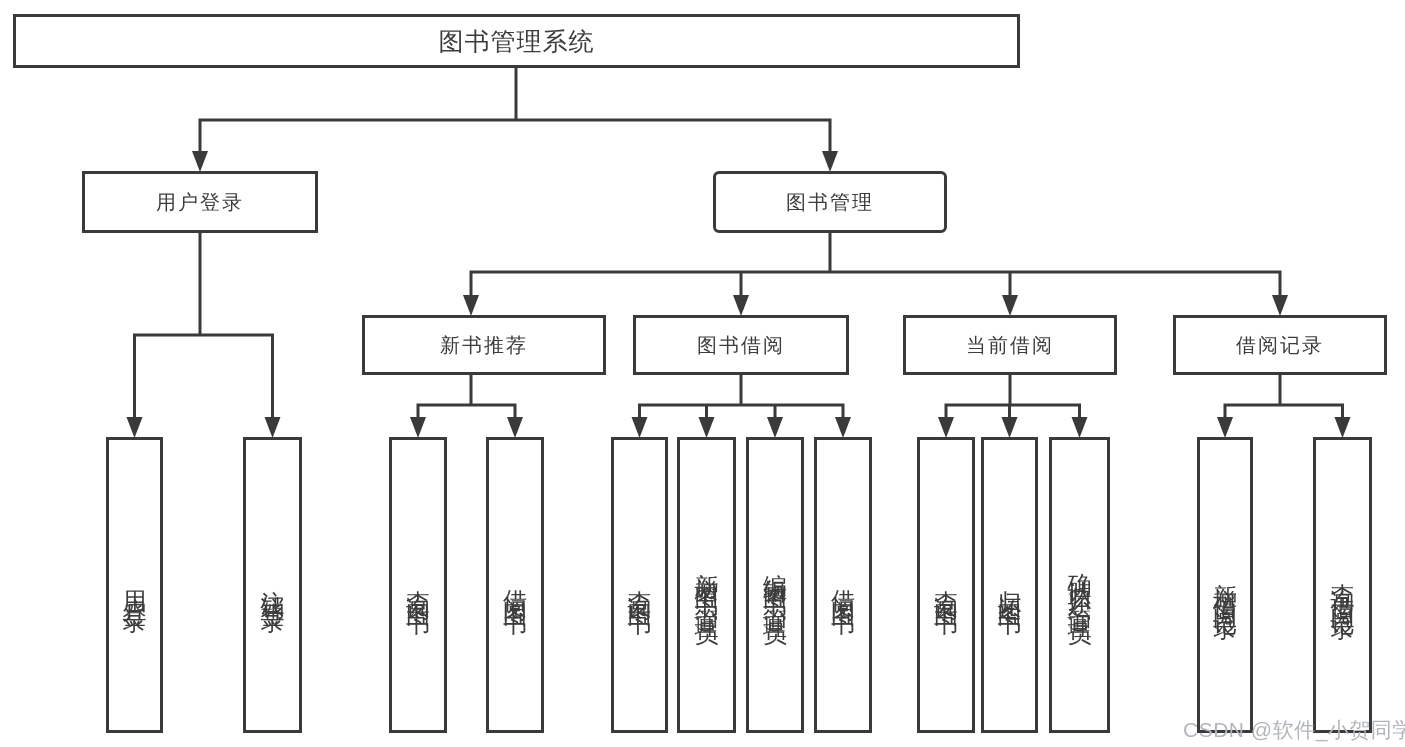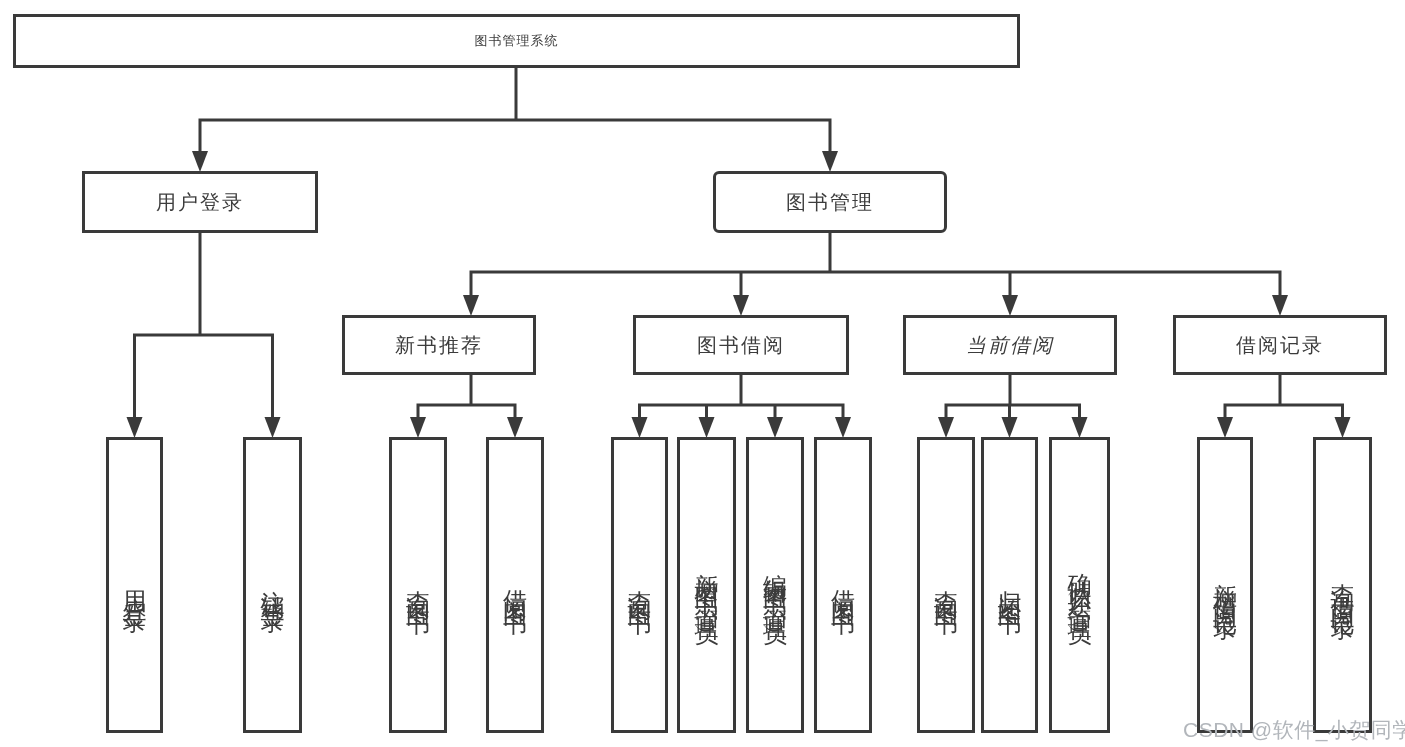--- a/index.html
+++ b/index.html
@@ -25,21 +25,21 @@
     background: #ffffff;
     border: 3px solid #3a3a3a;
     display: flex;
     align-items: center;
     justify-content: center;
     color: #3c3c3c;
     font-size: 20px;
     letter-spacing: 2px;
     white-space: nowrap;
   }
-  .node.root { font-size: 13px; letter-spacing: 1px; }
+  .node.root { font-size: 25px; letter-spacing: 1px; }
   .vnode {
     position: absolute;
     box-sizing: border-box;
     top: 437px; height: 296px;
     background: #ffffff;
     border: 3px solid #3a3a3a;
     display: flex;
     align-items: center;
     justify-content: center;
     color: #3c3c3c;
@@ -110,23 +110,23 @@
       <polygon points="1217,417 1233,417 1225,438"></polygon>
       <polygon points="1334.5,417 1350.5,417 1342.5,438"></polygon>
     </g>
   </svg>
 
   <div class="node root" style="left:13px; top:14px; width:1007px; height:54px;">图书管理系统</div>
 
   <div class="node" style="left:82px; top:171px; width:236px; height:62px;">用户登录</div>
   <div class="node" style="left:713px; top:171px; width:234px; height:62px;border-radius:6px;">图书管理</div>
 
-  <div class="node" style="left:342px; top:315px; width:194px; height:60px;">新书推荐</div>
+  <div class="node" style="left:362px; top:315px; width:244px; height:60px;">新书推荐</div>
   <div class="node" style="left:633px; top:315px; width:216px; height:60px;font-family:Liberation Mono, monospace;">图书借阅</div>
-  <div class="node" style="left:903px; top:315px; width:214px; height:60px;font-style:italic;">当前借阅</div>
+  <div class="node" style="left:903px; top:315px; width:214px; height:60px;">当前借阅</div>
   <div class="node" style="left:1173px; top:315px; width:214px; height:60px;">借阅记录</div>
 
   <div class="vnode" style="left:106px; width:57px;">
     <span>用户登录</span>
   </div>
   <div class="vnode" style="left:243px; width:59px;">
     <span>注销登录</span>
   </div>
 
   <div class="vnode" style="left:389px; width:58px;">

